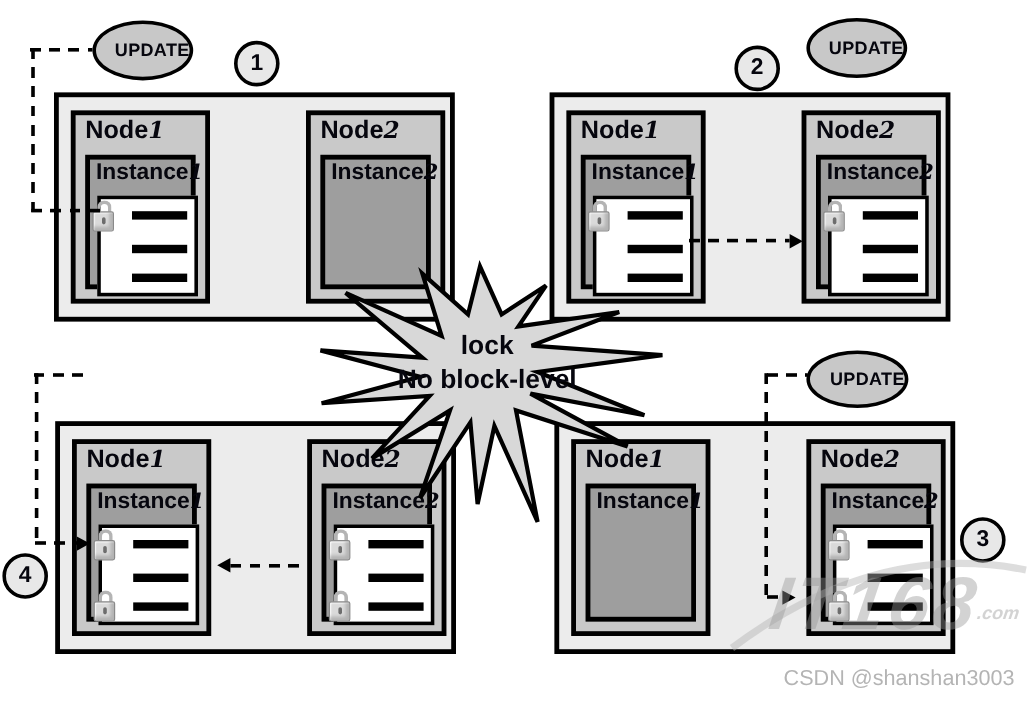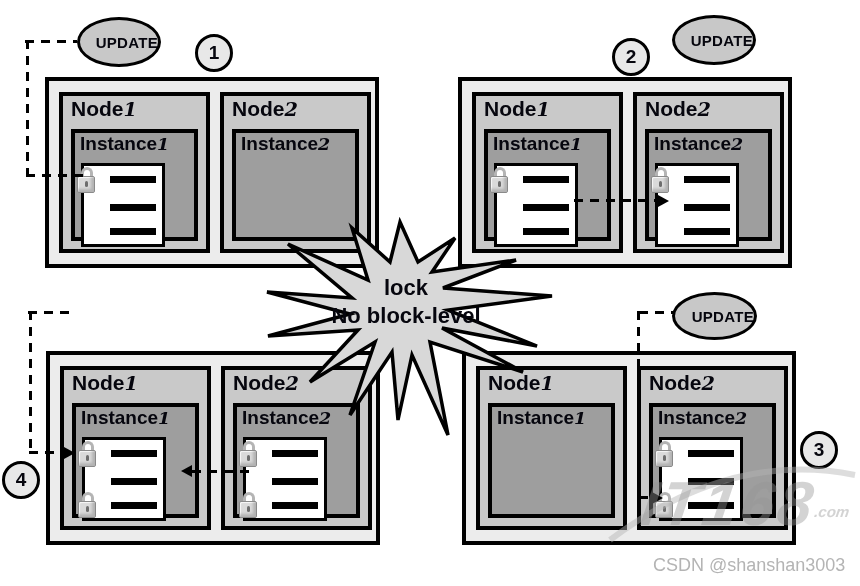--- a/index.html
+++ b/index.html
@@ -1,21 +1,21 @@
 <!DOCTYPE html>
 <html style="--bg: #ffffff; --panel-fill: #ececec; --node-fill: #c9c9c9; --instance-fill: #9e9e9e; --doc-fill: #ffffff; --ellipse-fill: #c8c8c8; --badge-fill: #e8e8e8;"><head>
 <meta charset="utf-8">
 <style>
   * { box-sizing: border-box; margin: 0; padding: 0; }
   html,body { background:#fff; }
   body { font-family: "Liberation Sans", sans-serif; }
   #stage { position:relative; width:860px; height:586px; background:var(--bg,#fff); overflow:hidden; }
 
   .panel { position:absolute; width:334px; height:191px; background:var(--panel-fill); border:4px solid #000; z-index:1; }
-  .node { position:absolute; top:11px; bottom:11px; width:151px; background:var(--node-fill); border:4px solid #000; }
+  .node { position:absolute; top:11px; bottom:11px; width:116px; background:var(--node-fill); border:4px solid #000; }
   .node.pos-left { left:10px; } .node.pos-right { right:4px; }
   .node-label { position:absolute; top:1px; left:8px; font-weight:bold; font-size:21px; color:#06060e; white-space:nowrap; }
   .instance { position:absolute; left:8px; right:8px; top:33px; bottom:8px; background:var(--instance-fill); border:4px solid #000; }
   .instance-label { position:absolute; top:0px; left:5px; font-weight:bold; font-size:19px; color:#06060e; white-space:nowrap; }
   .num { font-style:italic; font-family:"DejaVu Serif", serif; font-size:0.92em; }
 
   .doc { position:absolute; left:6px; top:30px; width:84px; height:84px; background:var(--doc-fill); border:3px solid #000; }
   .bar { position:absolute; left:26px; width:46px; height:7px; background:#000; }
   .bar.b1 { top:10px; } .bar.b2 { top:38px; } .bar.b3 { top:62px; }
 

